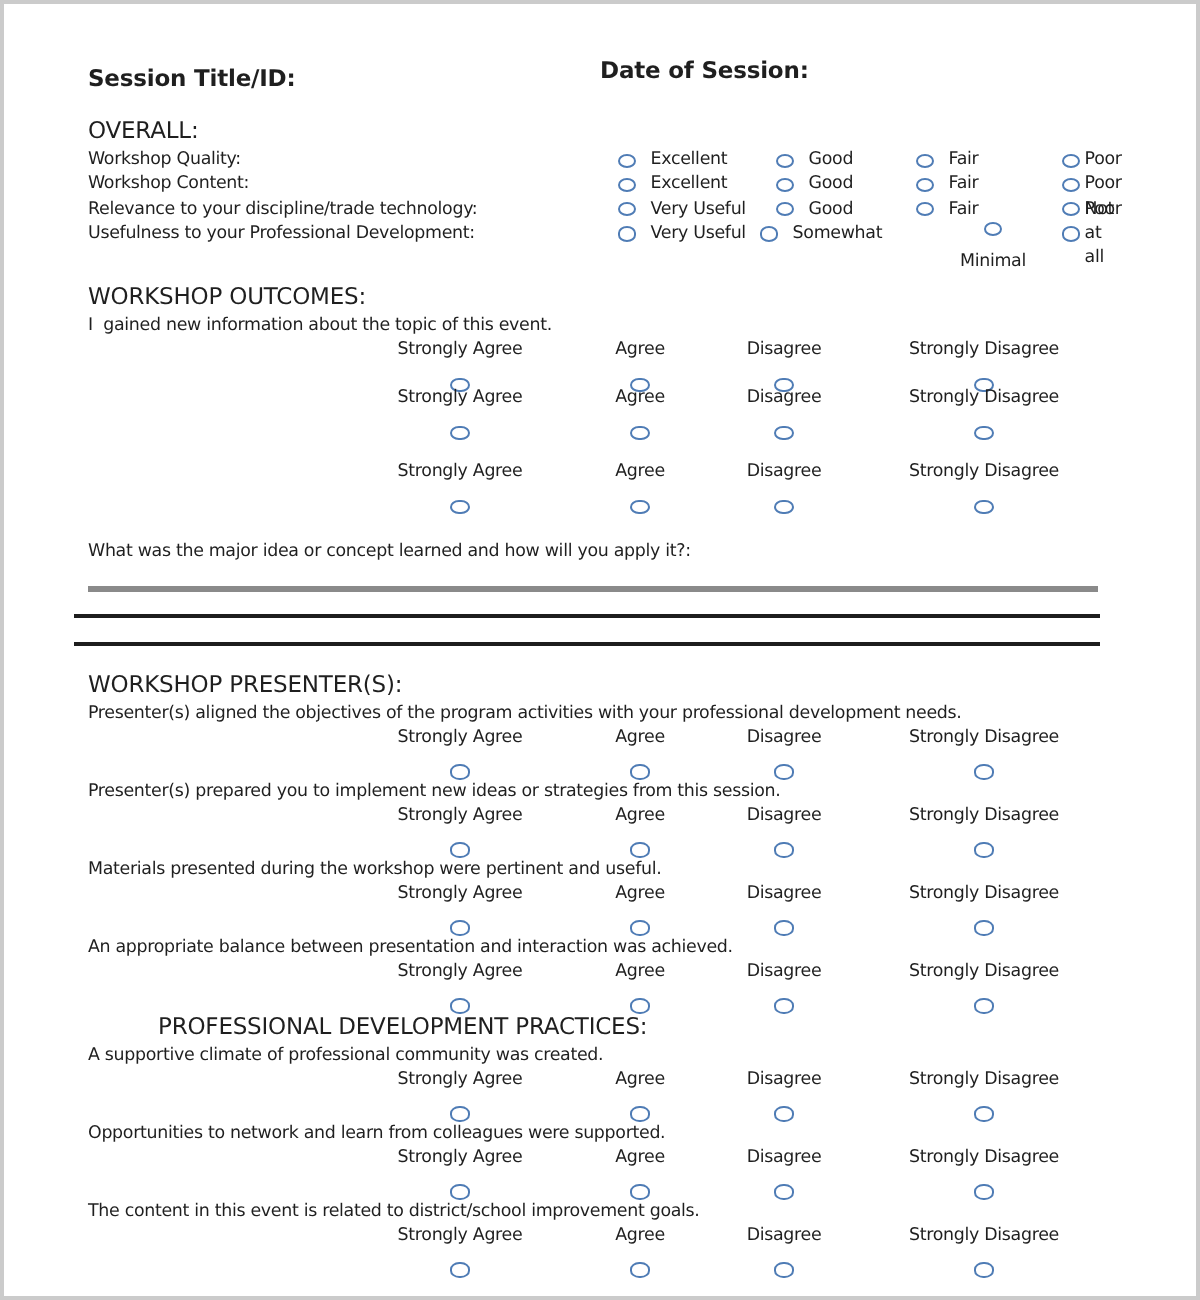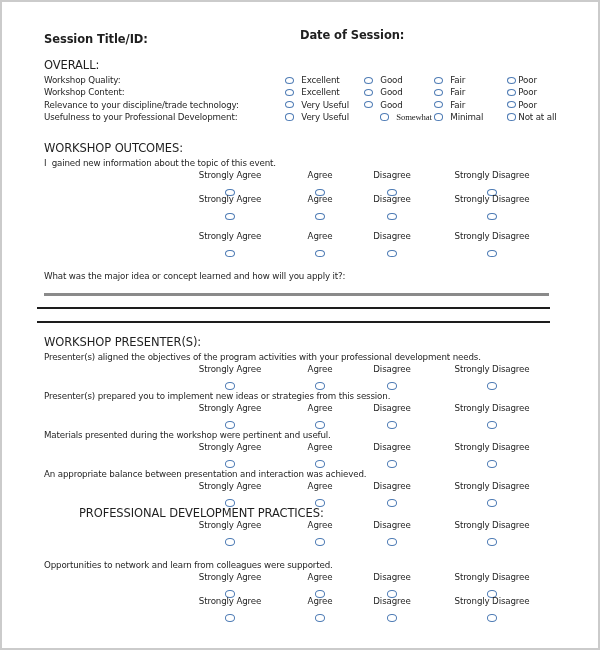--- a/index.html
+++ b/index.html
@@ -17,21 +17,21 @@
   }
   .content{position:absolute;left:42px;top:0;width:516px;}
   .toprow{position:relative;margin-top:26px;height:14px;}
   .h1{font-weight:bold;font-size:11.5px;line-height:14px;letter-spacing:-0.1px;}
   .datepos{position:absolute;left:256px;top:0;}
   .h2{font-weight:normal;font-size:11.5px;line-height:13px;letter-spacing:-0.1px;}
   #overall-heading{margin-top:17px;}
   #overall-rows{margin-top:2px;}
   .orow{position:relative;height:12.3px;font-size:8.7px;line-height:12.3px;letter-spacing:-0.15px;}
   .olabel{display:inline-block;}
-  .opt{position:absolute;top:0;height:12.3px;display:flex;align-items:center;gap:7px;}
+  .opt{position:absolute;top:0;height:12.3px;display:flex;align-items:center;gap:7px;margin-left:24px;}
   .opt.tight{gap:2px;}
   .optlabel{font-size:8.7px;letter-spacing:-0.15px;}
   .radio{
     display:inline-block;box-sizing:border-box;width:9.3px;height:7.3px;
     border:1.4px solid var(--radio-color);border-radius:50%;background:#fff;flex:0 0 auto;
   }
   .sech-0{margin-top:19px;}
   .sech-1{margin-top:13px;}
   .sech-2{margin-top:2px;margin-left:35px;}
   .sblock{height:37px;}
@@ -92,24 +92,24 @@
           </span><span class="opt" style="left: 390px;">
             <span class="radio"></span>
             <span class="optlabel">Fair</span>
           </span><span class="opt tight" style="left: 463px;">
             <span class="radio"></span>
             <span class="optlabel">Poor</span>
           </span></div>
         <div class="orow"><span class="olabel">Usefulness to your Professional Development:</span><span class="opt" style="left: 241px;">
             <span class="radio"></span>
             <span class="optlabel">Very Useful</span>
-          </span><span class="opt" style="left: 336px; font-family: Liberation Serif, serif;">
+          </span><span class="opt" style="left: 312px;">
             <span class="radio"></span>
             <span class="optlabel">Somewhat</span>
-          </span><span class="opt" style="left: 390px;">
+          </span><span class="opt" style="left: 412px; flex-direction: column;">
             <span class="radio"></span>
             <span class="optlabel">Minimal</span>
           </span><span class="opt tight" style="left: 463px;">
             <span class="radio"></span>
             <span class="optlabel">Not at all</span>
           </span></div>
       </div>
     <div id="sections">
         <div class="h2 sech-0">WORKSHOP OUTCOMES:</div>
         <div class="sblock">
@@ -173,37 +173,39 @@
           <div class="stmt">An appropriate balance between presentation and interaction was achieved.</div>
           <div class="scale">
             <span class="scol" style="left: 136px; width: 100px;"><span class="slabel">Strongly Agree</span><span class="radio"></span></span>
             <span class="scol" style="left: 241px; width: 70px;"><span class="slabel">Agree</span><span class="radio"></span></span>
             <span class="scol" style="left: 308px; width: 80px;"><span class="slabel">Disagree</span><span class="radio"></span></span>
             <span class="scol" style="left: 398px; width: 100px;"><span class="slabel">Strongly Disagree</span><span class="radio"></span></span>
           </div>
         </div>
         <div class="h2 sech-2">PROFESSIONAL DEVELOPMENT PRACTICES:</div>
         <div class="sblock">
+          <div class="stmt">A supportive climate of professional community was created.</div>
           <div class="scale">
             <span class="scol" style="left: 136px; width: 100px;"><span class="slabel">Strongly Agree</span><span class="radio"></span></span>
             <span class="scol" style="left: 241px; width: 70px;"><span class="slabel">Agree</span><span class="radio"></span></span>
             <span class="scol" style="left: 308px; width: 80px;"><span class="slabel">Disagree</span><span class="radio"></span></span>
             <span class="scol" style="left: 398px; width: 100px;"><span class="slabel">Strongly Disagree</span><span class="radio"></span></span>
           </div>
         </div>
         <div class="sblock">
           <div class="stmt">Opportunities to network and learn from colleagues were supported.</div>
           <div class="scale">
             <span class="scol" style="left: 136px; width: 100px;"><span class="slabel">Strongly Agree</span><span class="radio"></span></span>
             <span class="scol" style="left: 241px; width: 70px;"><span class="slabel">Agree</span><span class="radio"></span></span>
             <span class="scol" style="left: 308px; width: 80px;"><span class="slabel">Disagree</span><span class="radio"></span></span>
             <span class="scol" style="left: 398px; width: 100px;"><span class="slabel">Strongly Disagree</span><span class="radio"></span></span>
           </div>
         </div>
         <div class="sblock">
+          <div class="stmt">The content in this event is related to district/school improvement goals.</div>
           <div class="scale">
             <span class="scol" style="left: 136px; width: 100px;"><span class="slabel">Strongly Agree</span><span class="radio"></span></span>
             <span class="scol" style="left: 241px; width: 70px;"><span class="slabel">Agree</span><span class="radio"></span></span>
             <span class="scol" style="left: 308px; width: 80px;"><span class="slabel">Disagree</span><span class="radio"></span></span>
             <span class="scol" style="left: 398px; width: 100px;"><span class="slabel">Strongly Disagree</span><span class="radio"></span></span>
           </div>
         </div>
       </div>
   </div>
 </div>

